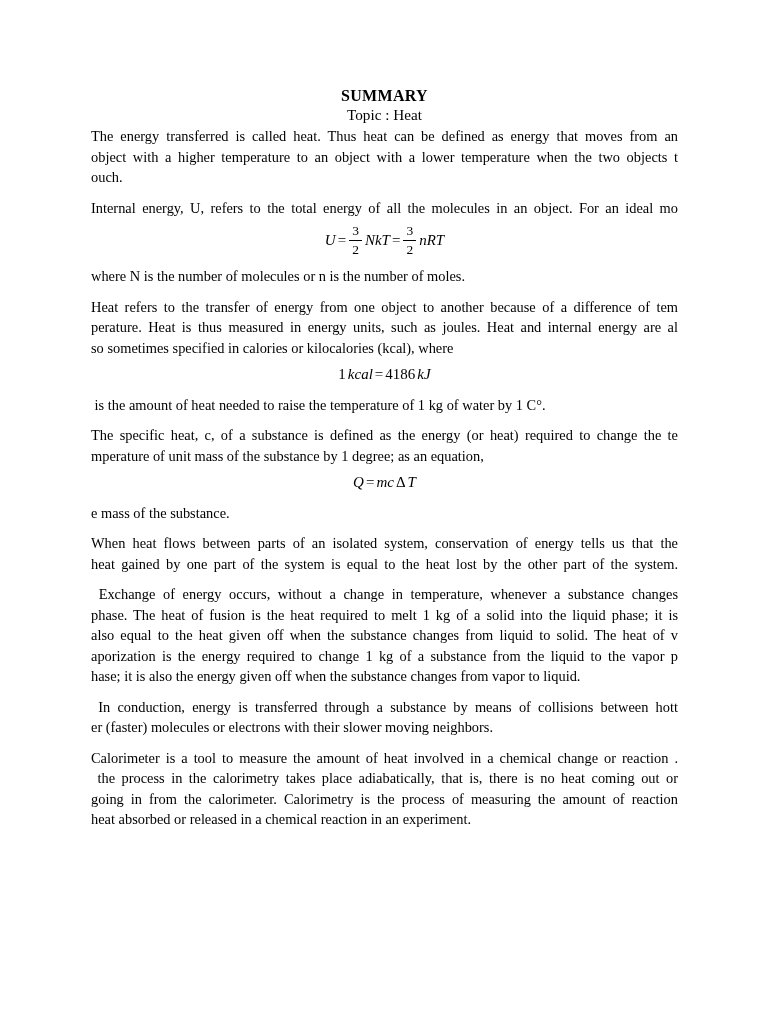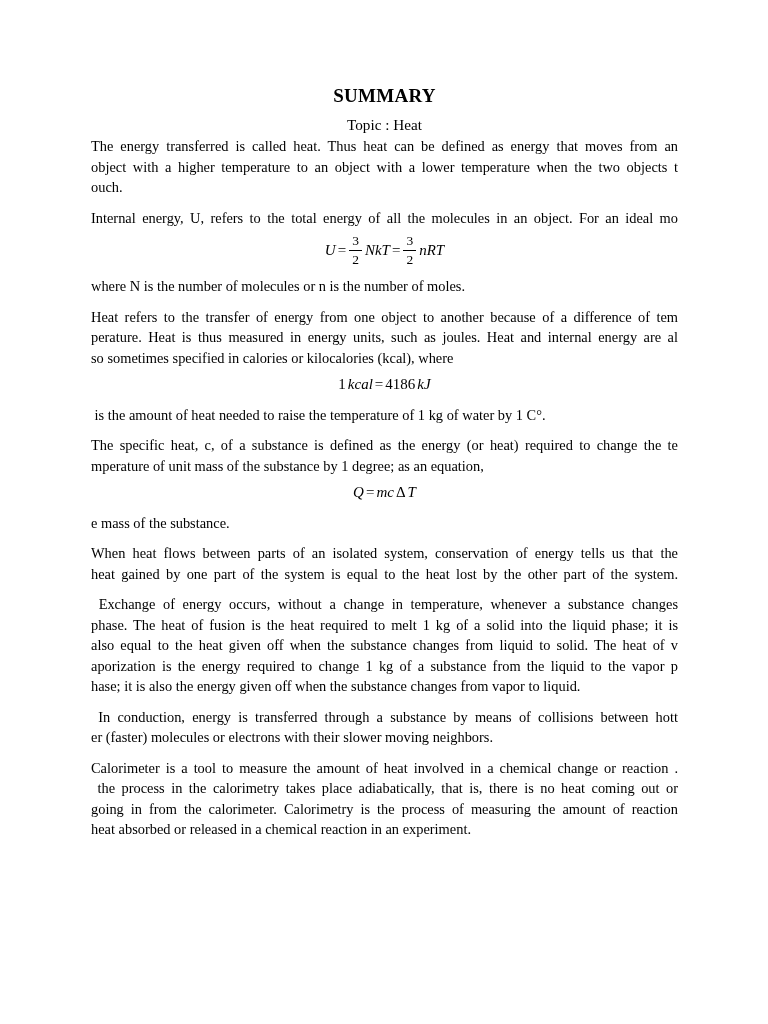--- a/index.html
+++ b/index.html
@@ -15,29 +15,28 @@
     width: 768px;
     height: 1024px;
     padding: 86px 90px 0 91px;
     background: #ffffff;
     color: #000000;
     font-family: "Liberation Serif", "DejaVu Serif", serif;
   }
   .doc-title {
     text-align: center;
     font-weight: bold;
-    font-size: 19px;
+    font-size: 16px;
     line-height: 19px;
     letter-spacing: 0.3px;
   }
   .doc-subtitle {
     text-align: center;
     font-size: 15.2px;
     line-height: 19px;
-    margin-top: 10px;
   }
   .doc-body {
     font-size: 14.4px;
     line-height: 20.5px;
   }
   .para { margin-top: 10px; }
   .para:first-child { margin-top: 2px; }
   .line {
     white-space: pre-wrap;
     text-align: justify;

